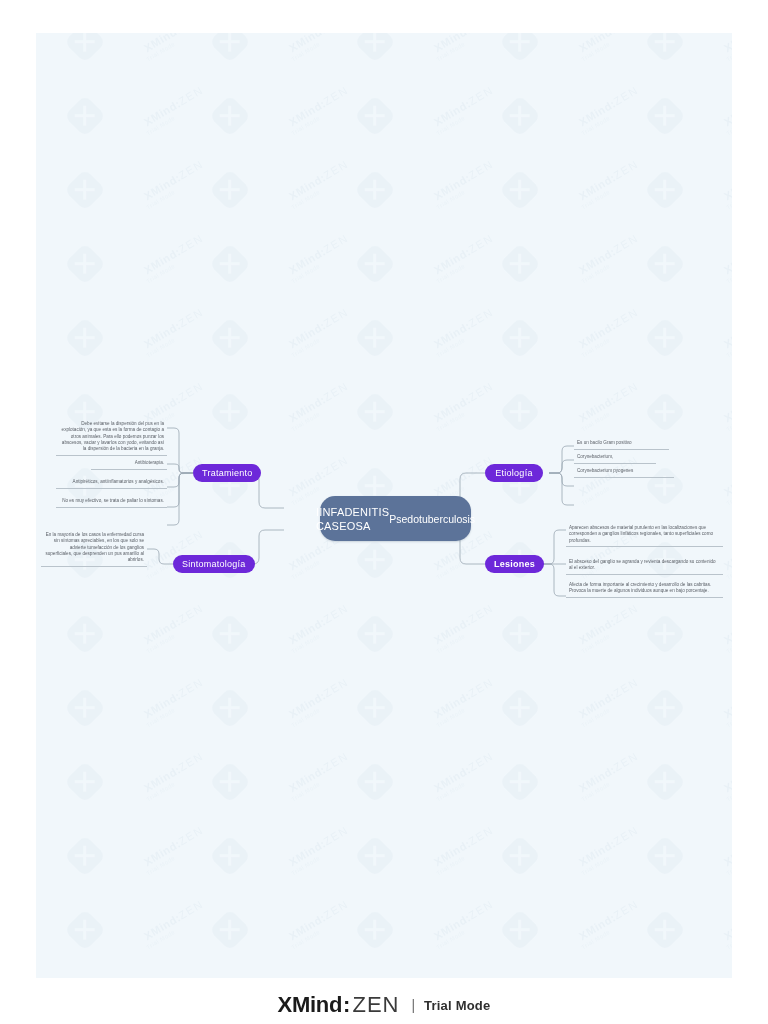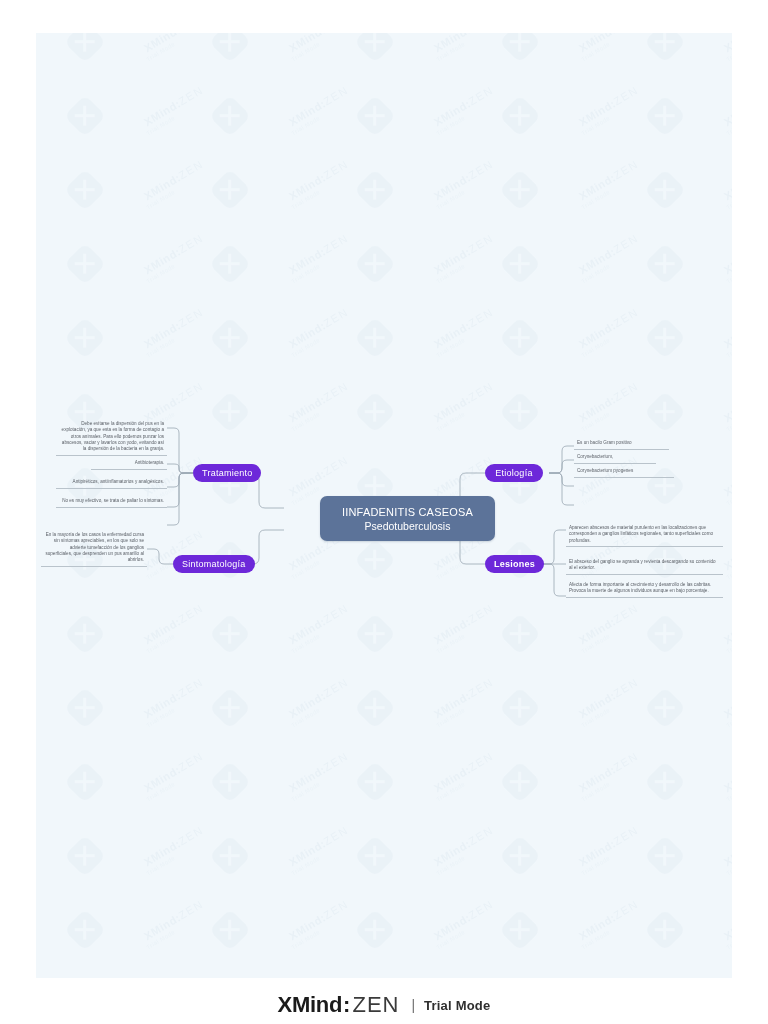--- a/index.html
+++ b/index.html
@@ -101,28 +101,28 @@
     width: 696px; height: 945px;
     overflow: visible;
   }
 
   .node { position: absolute; }
 
   
   #root-node {
     left: 284px;
     top: 463px;
-    width: 175px;
+    width: 151px;
     height: 45px;
     background: #5c7399;
     border: 1px solid #4d6party;
-    border-radius: 7px;
+    border-radius: 15px;
     box-sizing: border-box;
     display: flex;
-    flex-direction: column;
+    flex-direction: row;
     align-items: center;
     justify-content: center;
     color: #ffffff;
     box-shadow: 0 1px 2px rgba(60,80,110,.22);
   }
   #root-node .root-l1 {
     font-size: 11px;
     letter-spacing: .2px;
     line-height: 14px;
   }

